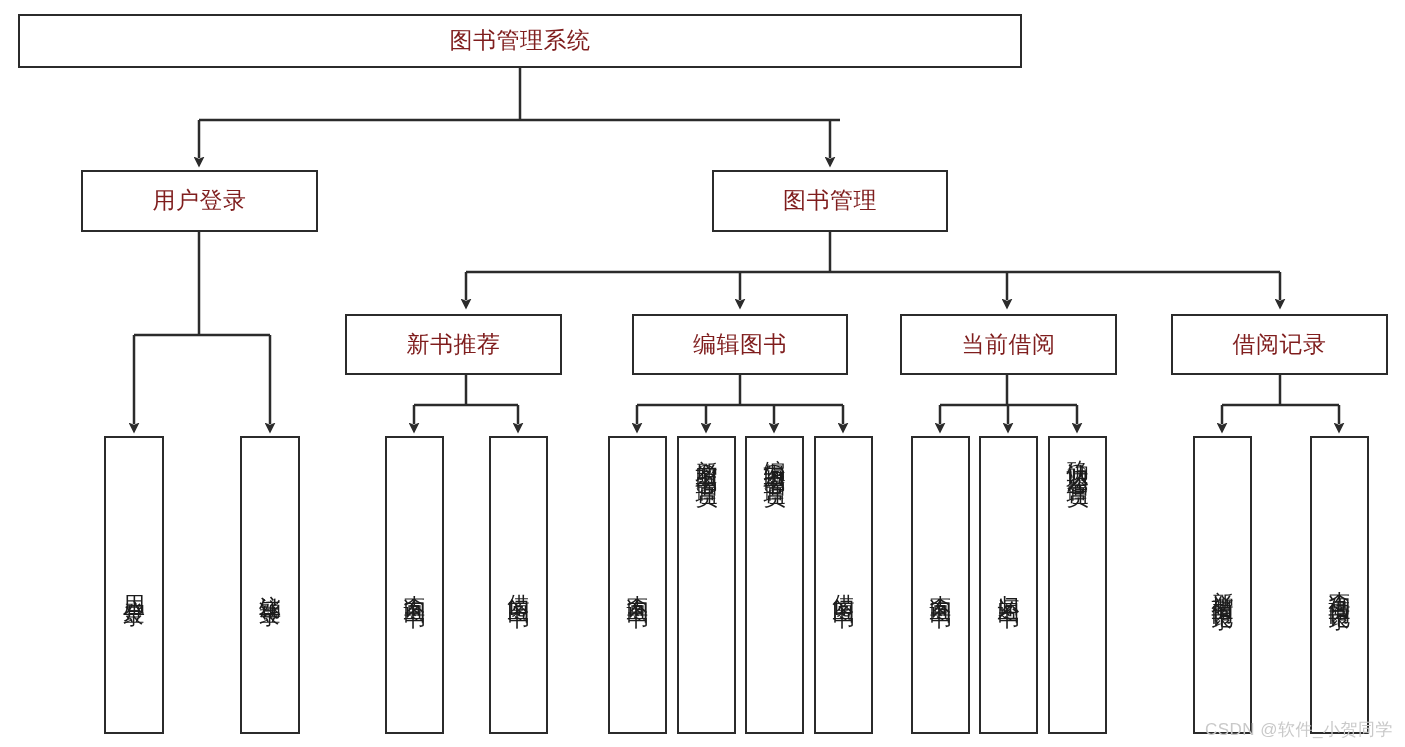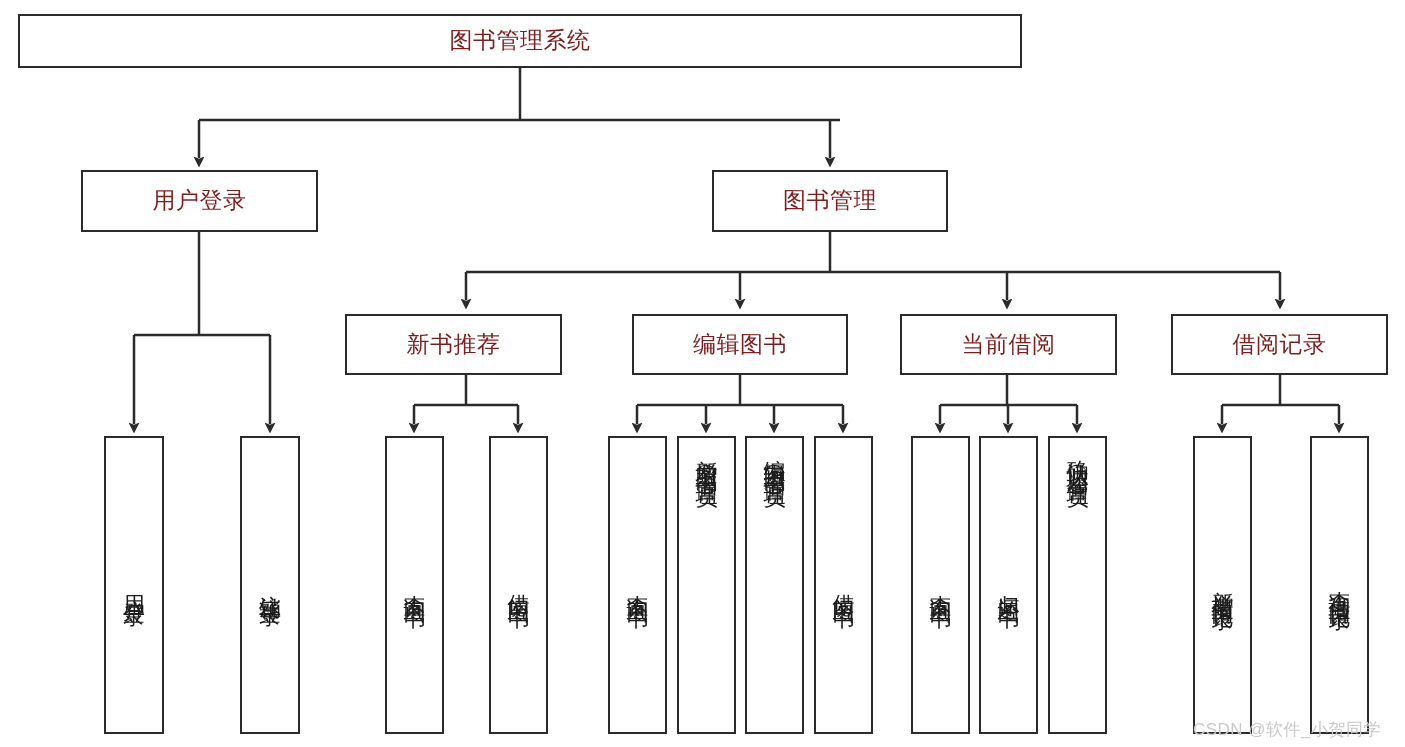--- a/index.html
+++ b/index.html
@@ -61,21 +61,21 @@
     color: #1c1c1c;
     writing-mode: vertical-rl;
     text-orientation: upright;
     letter-spacing: 4px;
     line-height: 1;
     text-align: center;
     white-space: nowrap;
   }
   .watermark {
     position: absolute;
-    right: 24px;
+    right: 12px;
     bottom: 6px;
     font-size: 17px;
     color: #c9c9c9;
     white-space: nowrap;
     user-select: none;
     letter-spacing: 0.5px;
   }
 </style>
 </head>
 <body>

